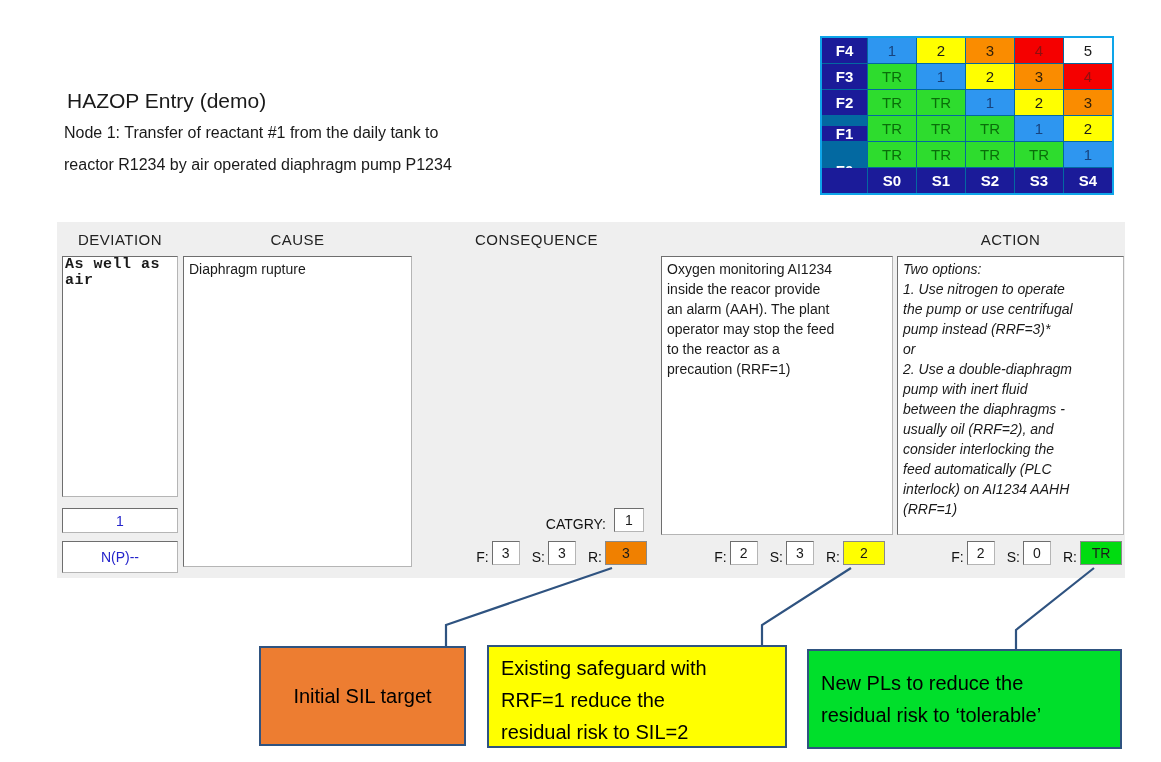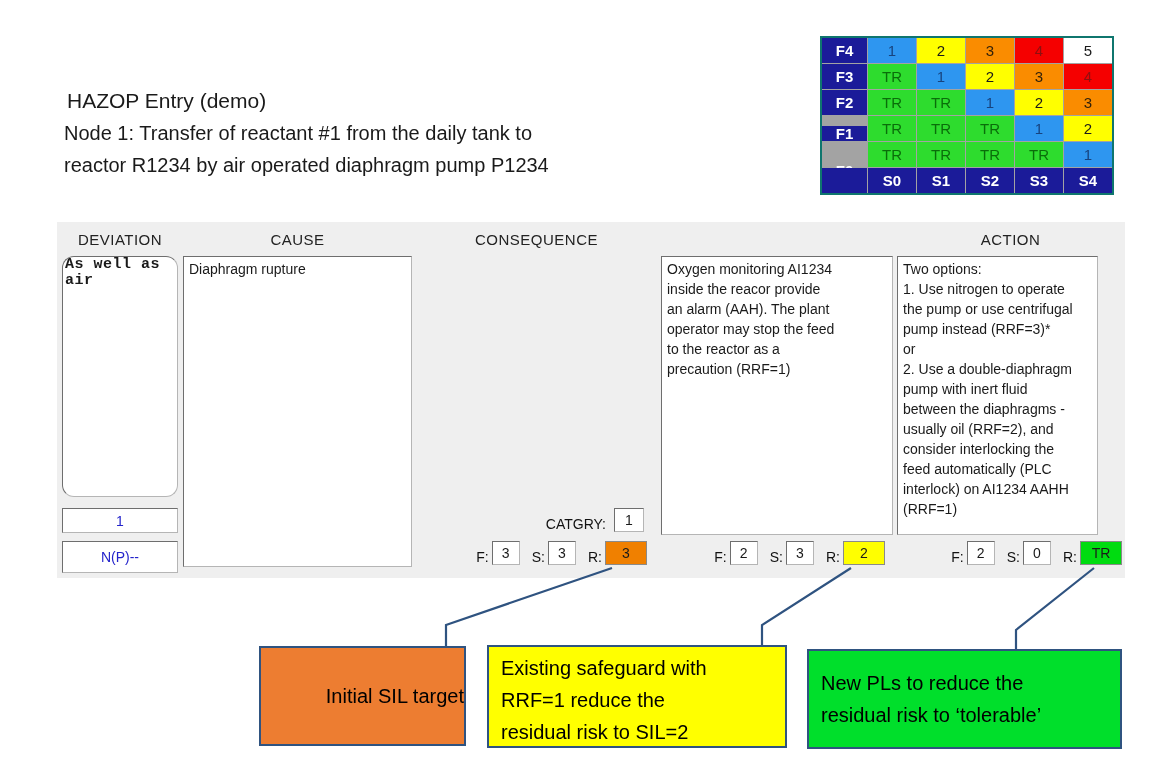--- a/index.html
+++ b/index.html
@@ -3,61 +3,61 @@
 <meta charset="utf-8">
 <style>
   html,body{margin:0;padding:0;}
   body{
     width:1161px;height:762px;position:relative;background:#ffffff;
     font-family:"Liberation Sans",sans-serif;color:#1a1a1a;overflow:hidden;
   }
   
   .title-block{position:absolute;left:64px;top:84px;width:680px;}
   .title-line1{font-size:21px;line-height:33px;padding-left:3px;}
-  .title-line{font-size:20px;line-height:32px;}
+  .title-line{font-size:16px;line-height:32px;}
   
   .risk-matrix{
     position:absolute;left:820px;top:36px;
     display:grid;grid-template-columns:45px repeat(5,48px);grid-auto-rows:25px;
-    gap:1px;background:#a3a3a3;border:2px solid #0f766e;
+    gap:1px;background:#0369a1;border:2px solid #0ea5e9;
   }
   .mcell{display:flex;align-items:center;justify-content:center;font-size:15px;}
   .mcell.hdr{font-weight:bold;}
   
   .hazop-table{position:absolute;left:48px;top:222px;width:1068px;height:356px;background:#efefef;margin-left:9px;}
   .col-header{position:absolute;top:9px;height:18px;font-size:15px;letter-spacing:.5px;
     color:#222;text-align:center;}
   .field{
     position:absolute;background:#ffffff;
     border:1px solid #b5b5b5;border-top-color:#6e6e6e;border-left-color:#6e6e6e;
     font-size:14px;line-height:20px;padding:2px 5px;white-space:pre-wrap;overflow:hidden;
     box-sizing:border-box;
   }
   .field.mono{font-family:"Liberation Mono",monospace;font-size:15px;font-weight:bold;
-    line-height:16px;padding:0 2px;letter-spacing:.5px;border-radius:12px;}
+    line-height:16px;padding:0 2px;letter-spacing:.5px;}
   .small-box{
     background:#ffffff;border:1px solid #b5b5b5;border-top-color:#6e6e6e;border-left-color:#6e6e6e;
     box-sizing:border-box;display:flex;align-items:center;justify-content:center;font-size:14px;
   }
   .blue-val{color:#2323cb;}
   .inline-row{position:absolute;display:flex;align-items:flex-end;}
   .fsr-label{font-size:14px;color:#111;margin-right:3px;}
   .fsr-label.gap{margin-left:12px;}
   .val-box{width:28px;height:24px;}
   .r-box{width:42px;height:24px;border-color:#8a8a8a;}
   .catgry-box{width:30px;height:24px;margin-left:5px;}
   
   .connector-svg{position:absolute;left:0;top:0;pointer-events:none;}
   
   .callout{
     position:absolute;border:2px solid #2f5380;box-sizing:border-box;
     font-size:20px;color:#000;display:flex;flex-direction:column;justify-content:center;
   }
   .callout .txt{white-space:pre-line;line-height:32px;}
-  .callout.center .txt{text-align:right;}
+  .callout.center .txt{text-align:center;}
   .callout.left{justify-content:flex-start;}
   .callout.left .txt{padding:5px 12px;}
   .callout.mid .txt{padding:0 12px;}
 </style>
 </head>
 <body>
 
 <div class="title-block">
   <div class="title-line1">HAZOP Entry (demo)</div>
   <div class="title-line">Node 1: Transfer of reactant #1 from the daily tank to</div>
@@ -111,21 +111,21 @@
 
   <div class="field mono" style="left:5px;top:34px;width:116px;height:241px;">As well as
 air</div>
   <div class="field" style="left:126px;top:34px;width:229px;height:311px;">Diaphragm rupture</div>
   <div class="field" style="left:604px;top:34px;width:232px;height:279px;">Oxygen monitoring AI1234
 inside the reacor provide
 an alarm (AAH). The plant
 operator may stop the feed
 to the reactor as a
 precaution (RRF=1)</div>
-  <div class="field" style="left:840px;top:34px;width:201px;height:279px;">Two options:
+  <div class="field" style="left:840px;top:34px;width:227px;height:279px;font-style:italic;">Two options:
 1. Use nitrogen to operate
 the pump or use centrifugal
 pump instead (RRF=3)*
 or
 2. Use a double-diaphragm
 pump with inert fluid
 between the diaphragms -
 usually oil (RRF=2), and
 consider interlocking the
 feed automatically (PLC

